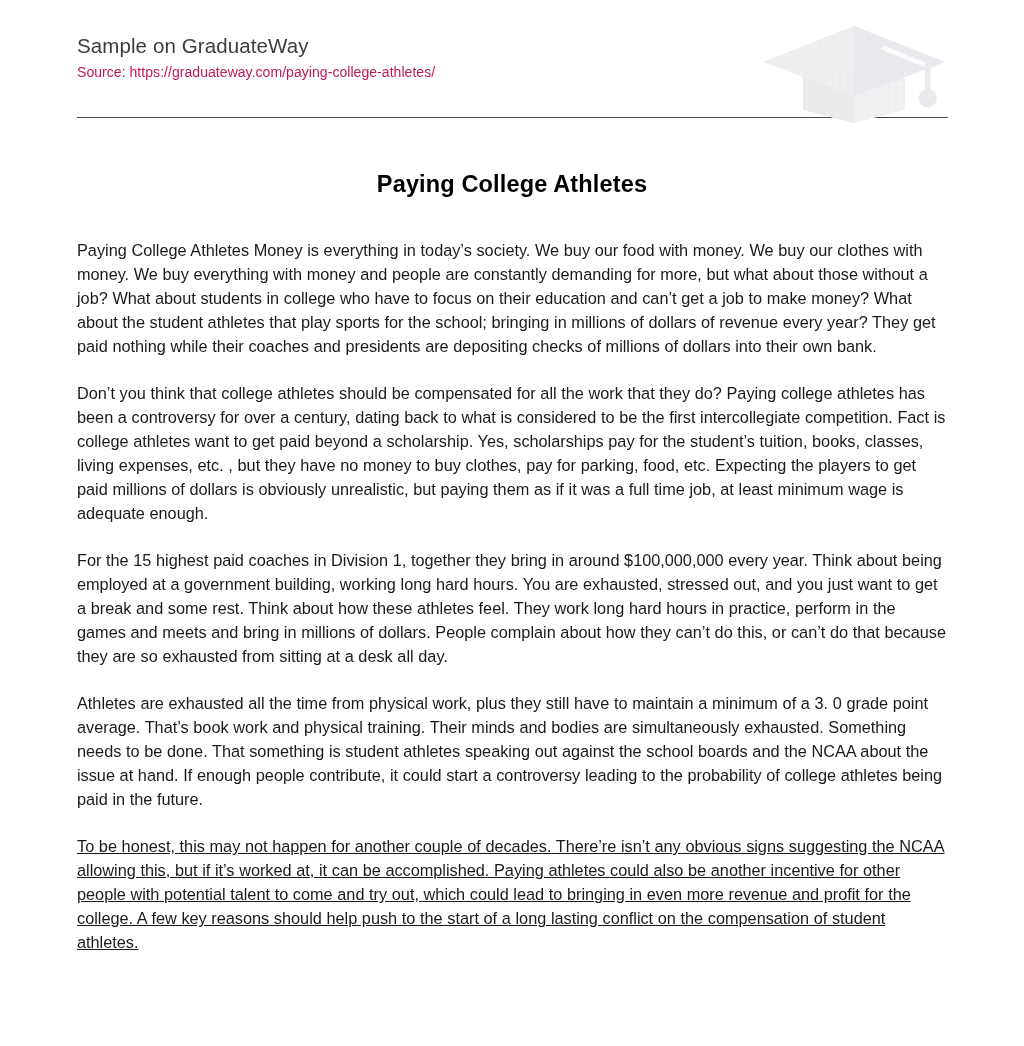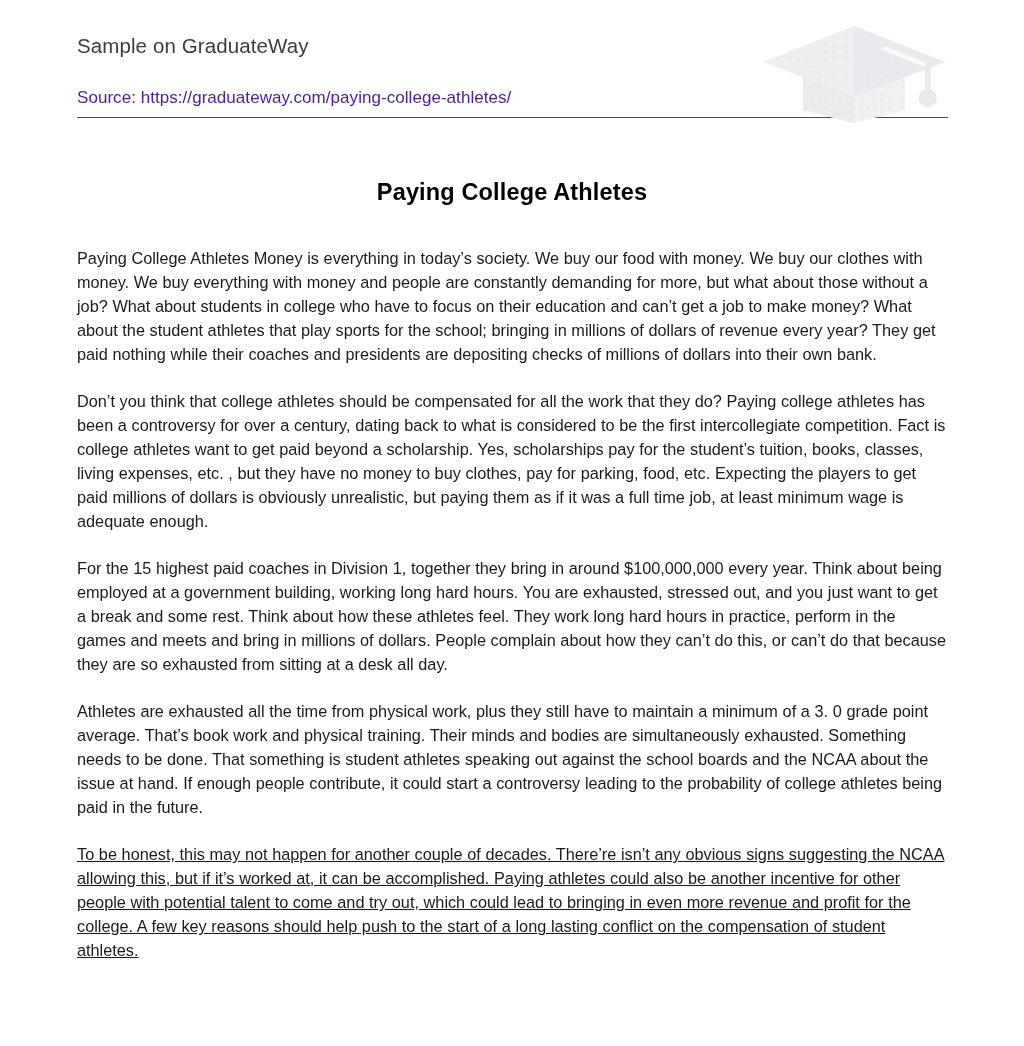--- a/index.html
+++ b/index.html
@@ -33,24 +33,24 @@
   }
   .site-name {
     font-size: 20.5px;
     font-weight: 400;
     color: #3c3c3c;
     letter-spacing: 0.1px;
     margin: 0;
     line-height: 1.25;
   }
   .source-line {
-    margin-top: 28px;
-    font-size: 17px;
+    margin-top: 4px;
+    font-size: 14px;
     font-weight: 400;
-    color: #4c1d95;
+    color: #be185d;
     letter-spacing: 0.05px;
     line-height: 1.3;
   }
 
   
   .brand-logo {
     position: absolute;
     right: 0px;
     top: 22px;
     width: 186px;
@@ -66,36 +66,36 @@
     margin: 0;
     width: 871px;
   }
 
   
   .doc-title {
     text-align: center;
     font-size: 23.5px;
     font-weight: bold;
     color: #000000;
-    margin: 8px;
+    margin: 0;
     padding-top: 52px;
     letter-spacing: 0.15px;
     line-height: 1.2;
   }
 
   
   .doc-body {
     padding-top: 32px;
     width: 871px;
   }
   .doc-body p {
     font-size: 16.3px;
     line-height: 24.0px;
     color: #1a1a1a;
-    margin: 0 0 23px 0;
+    margin: 8px 0 23px 0;
     text-align: left;
     letter-spacing: -0.01px;
     word-spacing: 0.15px;
   }
   .doc-body p:last-child { margin-bottom: 0; text-decoration: underline; }
 </style>
 </head>
 <body>
 
 <div class="page">

